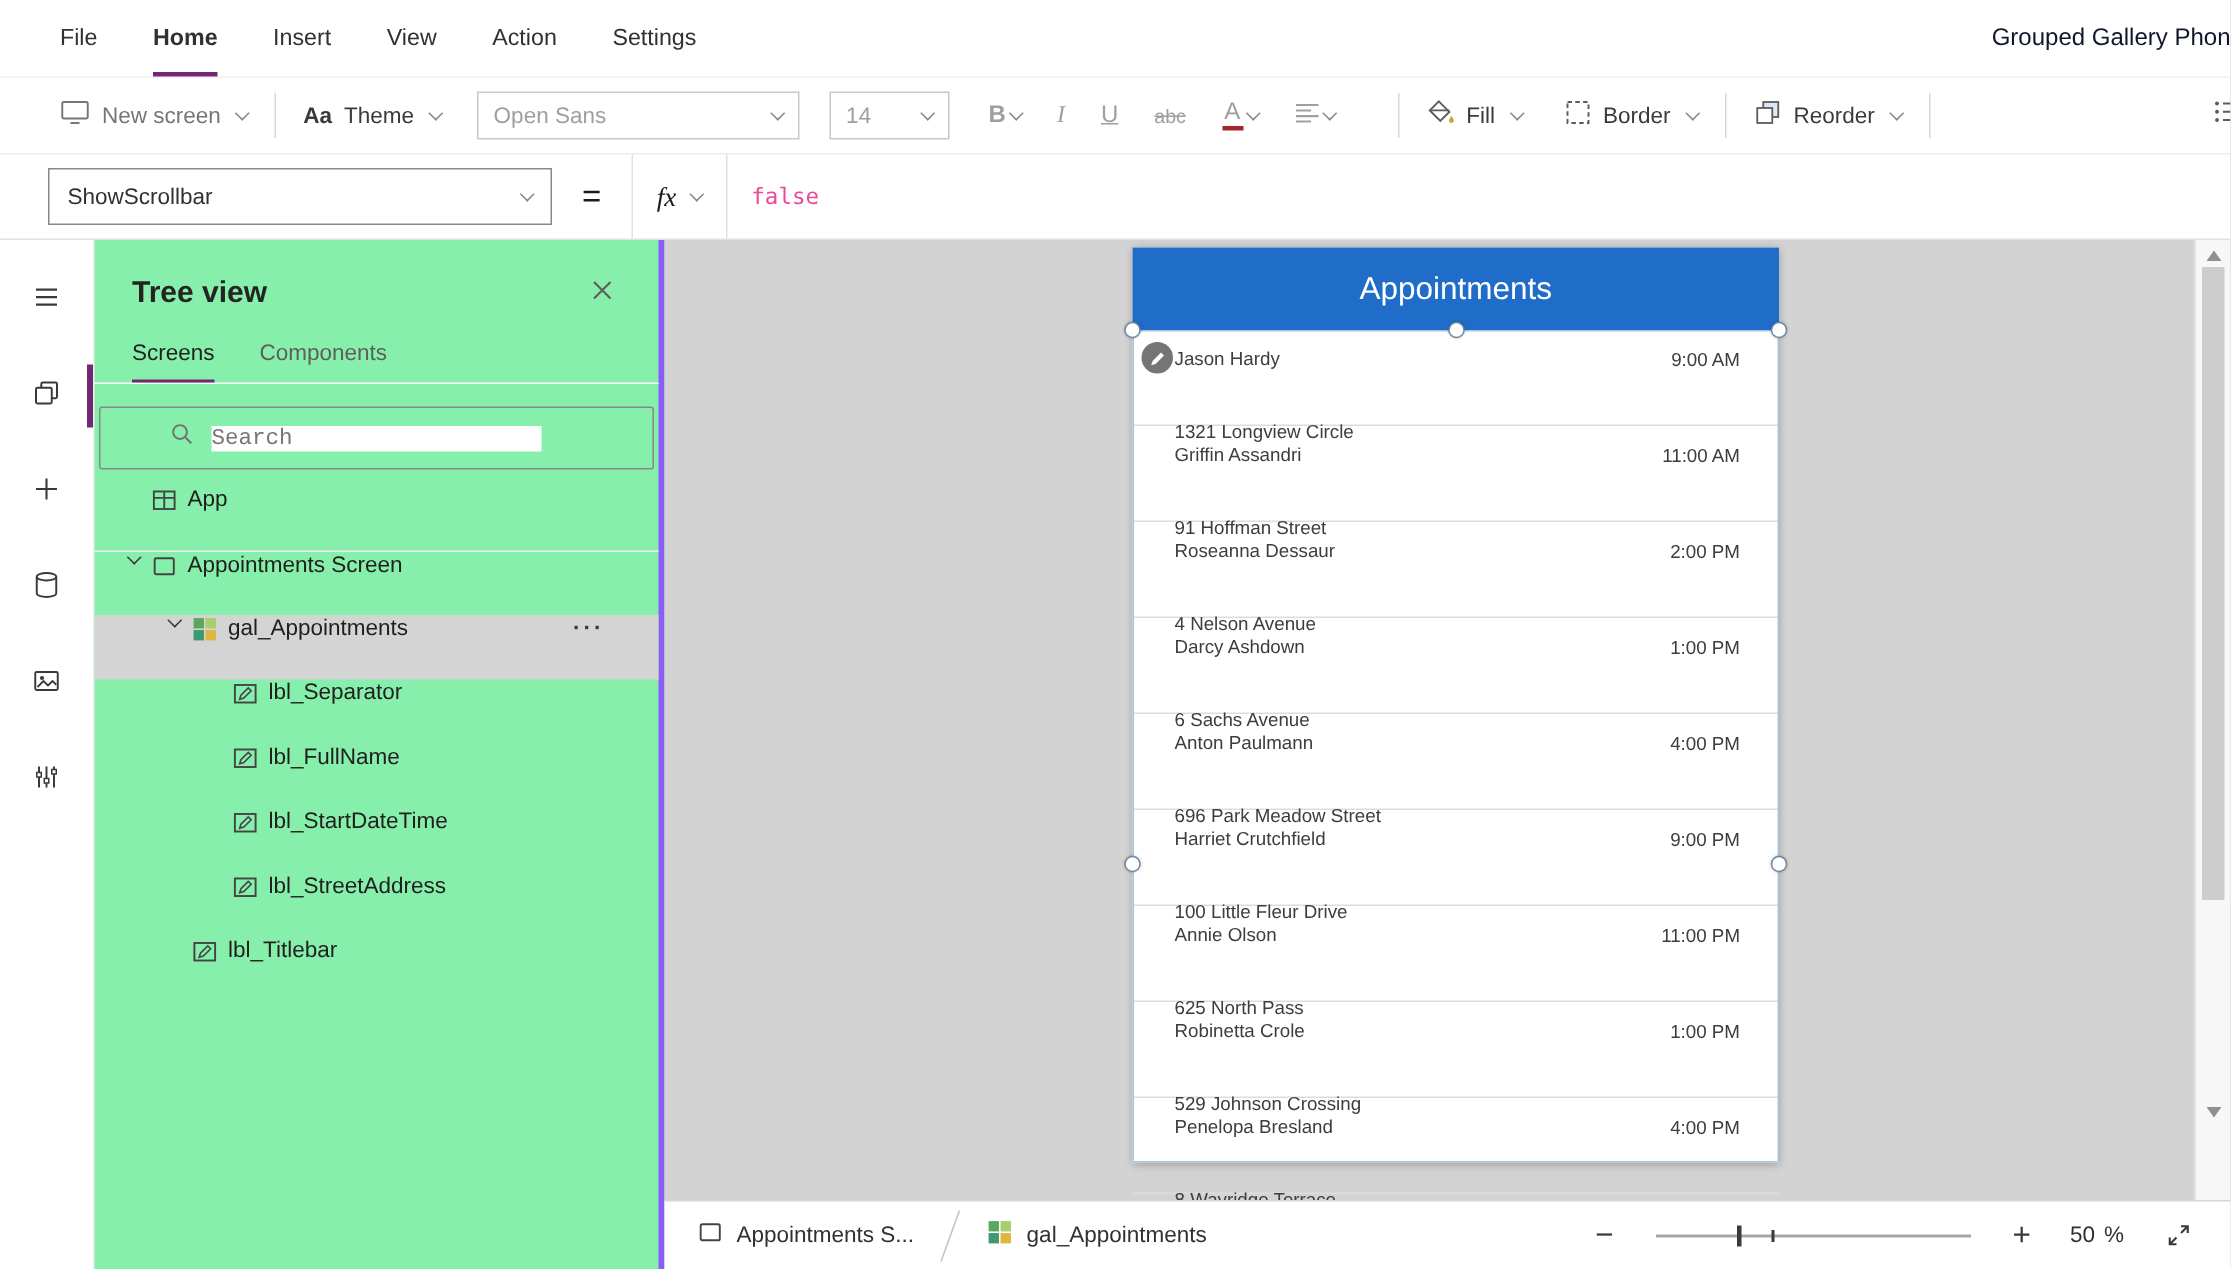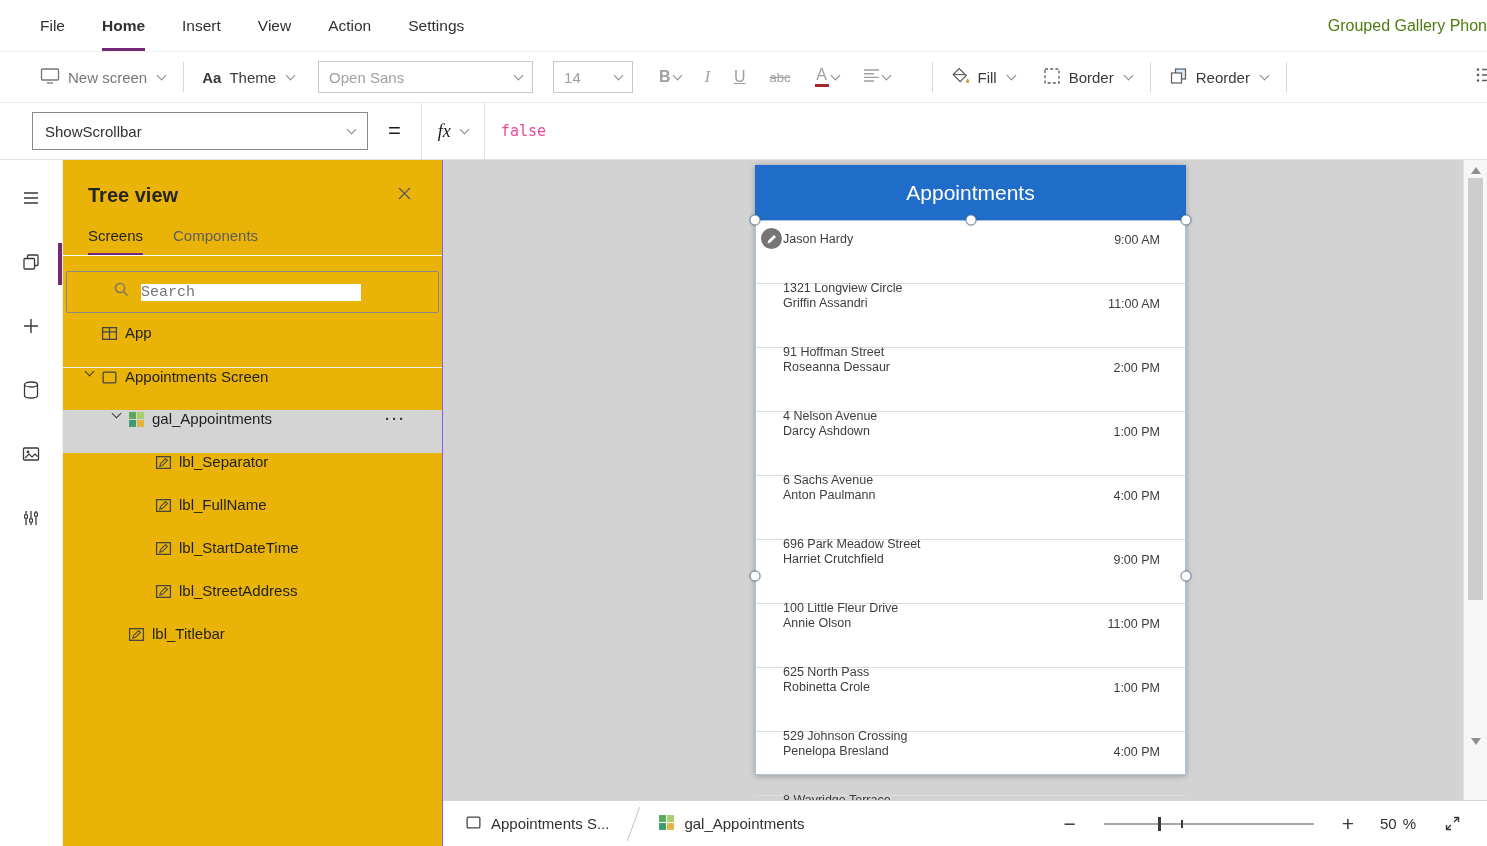--- a/index.html
+++ b/index.html
@@ -5,21 +5,21 @@
   * { box-sizing: border-box; margin: 0; padding: 0; }
   html,body { width:1487px; height:846px; overflow:hidden; }
   body { font-family:"Liberation Sans", sans-serif; background:#fff; color:#323130; }
   :root { --accent:#742774; --blue:#1f6dc9; --canvas:#d3d3d3; }
 
   
   .menubar { height:52px; display:flex; align-items:stretch; padding-left:40px; border-bottom:1px solid #f0f0f0; position:relative; }
   .menu-item { margin-right:37px; display:flex; align-items:center; font-size:15.5px; color:#323130;
                border-bottom:3px solid transparent; padding-top:3px; cursor:pointer; white-space:nowrap; }
   .menu-item.active { font-weight:700; border-bottom-color:var(--accent); }
-  .app-title { position:absolute; right:0; top:0; height:52px; display:flex; align-items:center; font-size:16px; color:#4d7c0f; white-space:nowrap; }
+  .app-title { position:absolute; right:0; top:0; height:52px; display:flex; align-items:center; font-size:16px; color:#0f172a; white-space:nowrap; }
 
   
   .toolbar { height:51px; display:flex; align-items:center; padding-left:40px; border-bottom:1px solid #ebebeb; position:relative; overflow:hidden; white-space:nowrap; }
   .tb-btn { display:flex; align-items:center; gap:8px; font-size:15px; color:#3b3a39; cursor:pointer; }
   .tb-btn .lbl-gray { color:#767676; }
   .sep { width:1px; height:30px; background:#d8d8d8; margin:0 18px; flex:0 0 auto; }
   .chev { display:inline-block; width:7px; height:7px; border-right:1.5px solid; border-bottom:1.5px solid; transform:rotate(45deg); margin:-3px 0 0 3px; color:#8a8886; }
   .combo { border:1px solid #c8c8c8; height:32px; display:flex; align-items:center; justify-content:space-between; padding:0 10px; font-size:15px; color:#a19f9d; background:#fff; cursor:pointer; }
   .font-combo { width:215px; margin-right:20px; }
   .size-combo { width:80px; margin-right:26px; }
@@ -43,21 +43,21 @@
 
   
   .main { display:flex; height:686px; }
 
   
   .rail { width:63px; border-right:1px solid #ededed; padding-top:8px; flex:0 0 auto; }
   .rail-item { height:64px; display:flex; align-items:center; justify-content:center; position:relative; cursor:pointer; }
   .rail-item.selected::after { content:''; position:absolute; right:0; top:11px; bottom:11px; width:4px; background:var(--accent); }
 
   
-  .tree-panel { width:380px; border-right:1px solid #8b5cf6; flex:0 0 auto; background:#eab308; }
+  .tree-panel { width:380px; border-right:4px solid #8b5cf6; flex:0 0 auto; background:#86efac; }
   .tree-header { display:flex; justify-content:space-between; align-items:center; padding:24px 30px 0 25px; }
   .tree-title { font-size:20px; font-weight:600; color:#252423; }
   .tabs { display:flex; gap:30px; padding:20px 0 0 25px; border-bottom:1px solid #fff; }
   .tab { font-size:15px; color:#605e5c; padding-bottom:9px; border-bottom:2px solid transparent; cursor:pointer; }
   .tab.active { color:#201f1e; border-bottom-color:var(--accent); }
   .search-box { margin:15px 3px 11px 3px; display:flex; align-items:center; border:1px solid #8a8886; border-radius:2px; height:42px; padding-left:46px; gap:11px;font-family:Liberation Mono, monospace; }
   .search-box input { border:none; outline:none; font-size:15px; color:#323130; width:220px; font-family:inherit; }
   .search-box input::placeholder { color:#767676; }
   .tree-row { height:43px; display:flex; align-items:flex-start; font-size:15px; color:#201f1e; cursor:pointer; position:relative; }
   .tree-row.selected { background:#d4d4d4; }

